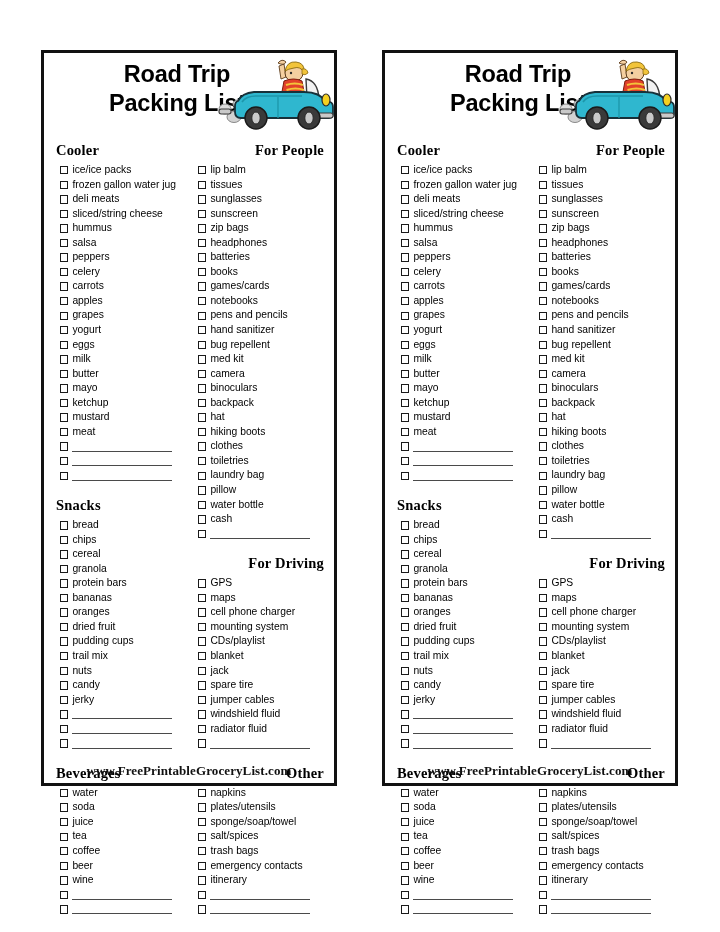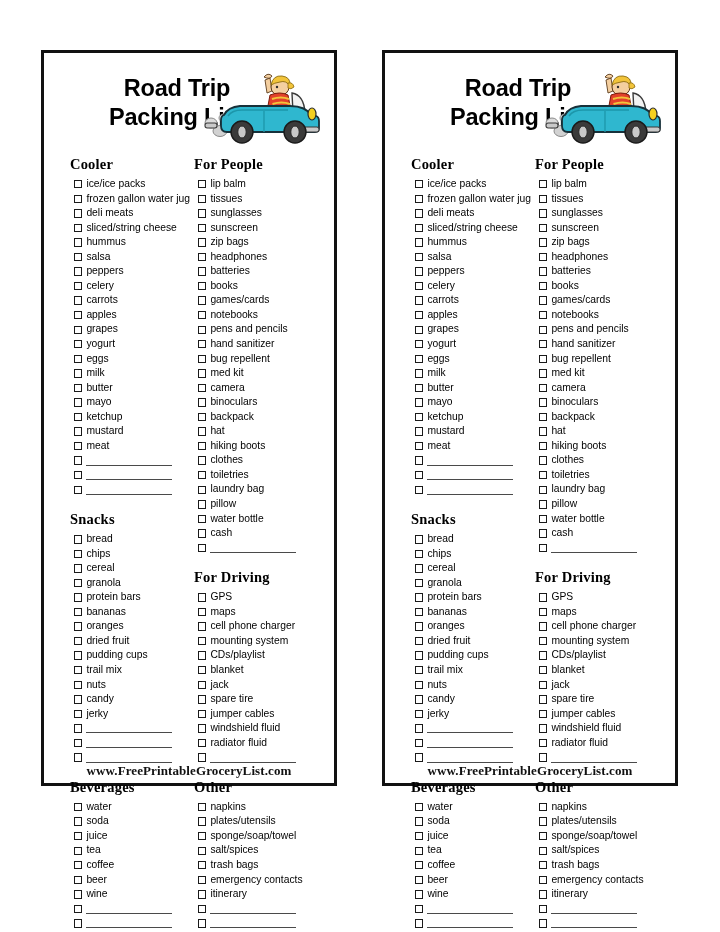--- a/index.html
+++ b/index.html
@@ -31,21 +31,21 @@
     gap: 45px;
   }
 
   .sheet {
     position: relative;
     width: 296px;
     height: 736px;
     border: 3px solid #111111;
     background: #ffffff;
     box-sizing: border-box;
-    padding: 14px;
+    padding: 0;
   }
 
   
   .sheet-header {
     position: relative;
     height: 78px;
     padding-top: 7px;
     box-sizing: border-box;
   }
   .title-block {
@@ -75,21 +75,21 @@
   .columns {
     display: flex;
     padding: 10px 10px 0 12px;
     box-sizing: border-box;
   }
   .col {
     width: 50%;
     box-sizing: border-box;
   }
   .col-left { padding-right: 4px; }
-  .col-right { padding-left: 4px; }
+  .col-right { padding-left: 4px; text-align: right; }
 
   .section { margin-bottom: 13px; }
   .section:last-child { margin-bottom: 0; }
 
   .section-title {
     font-family: "Liberation Serif", serif;
     font-weight: bold;
     font-size: 14.5px;
     line-height: 18px;
     margin-bottom: 1px;

